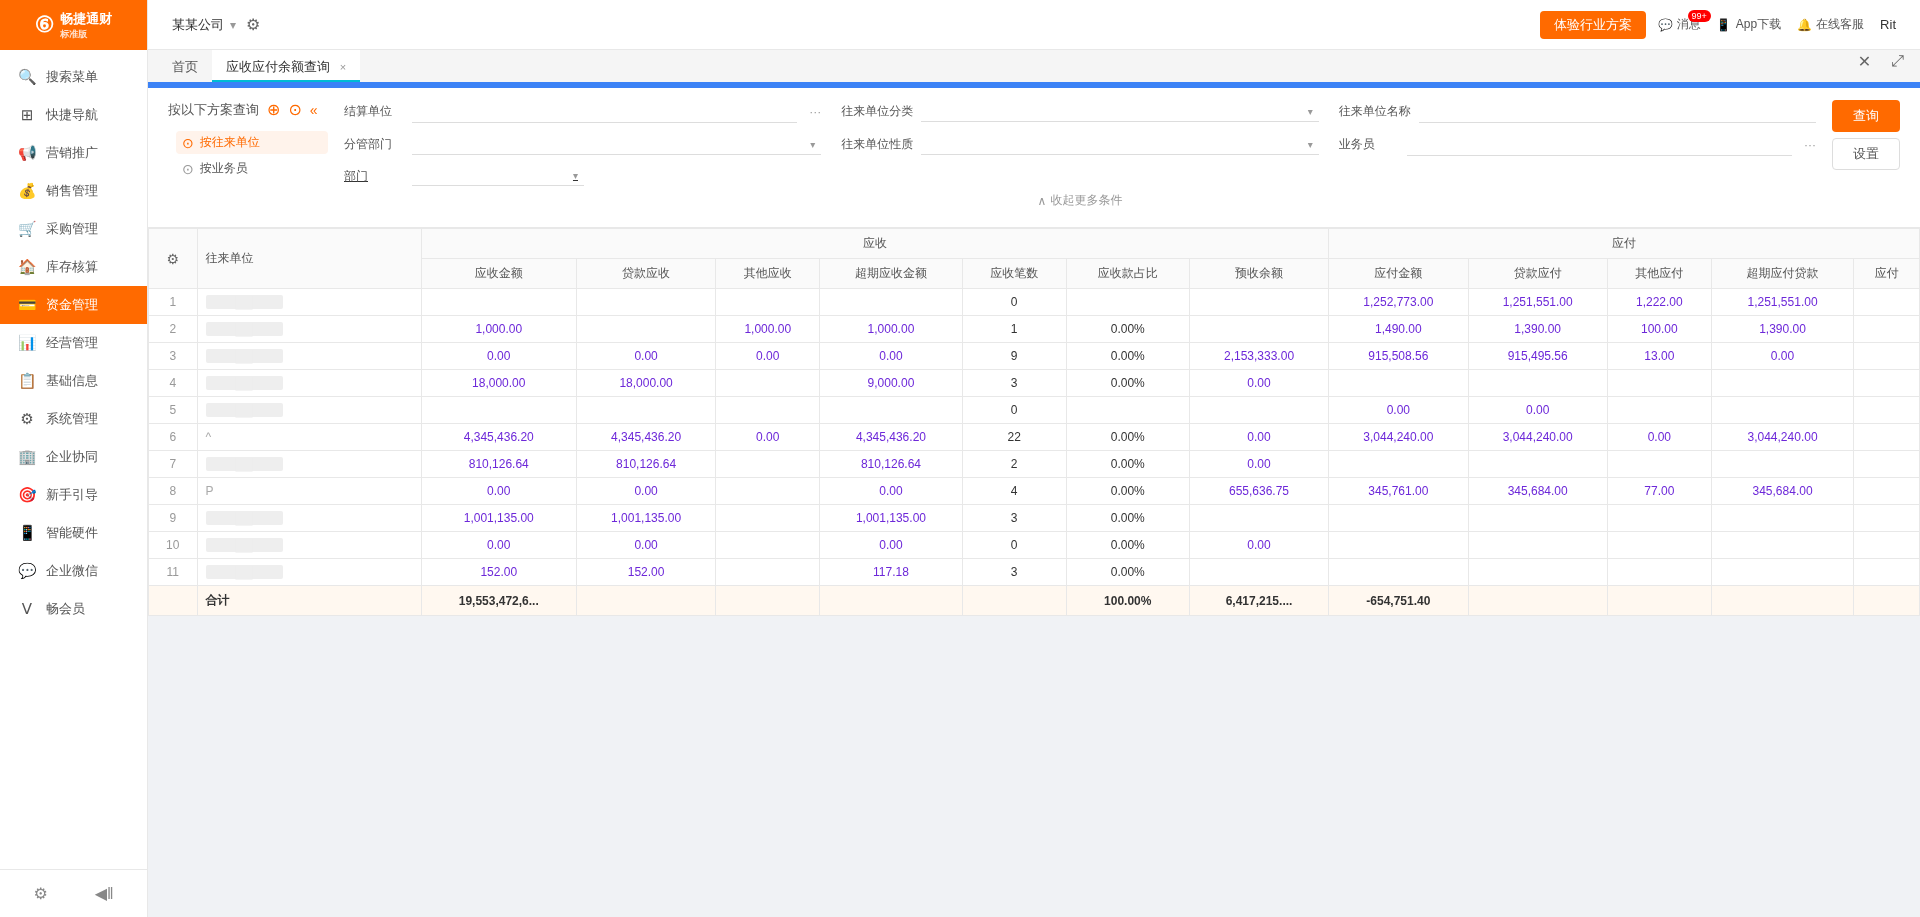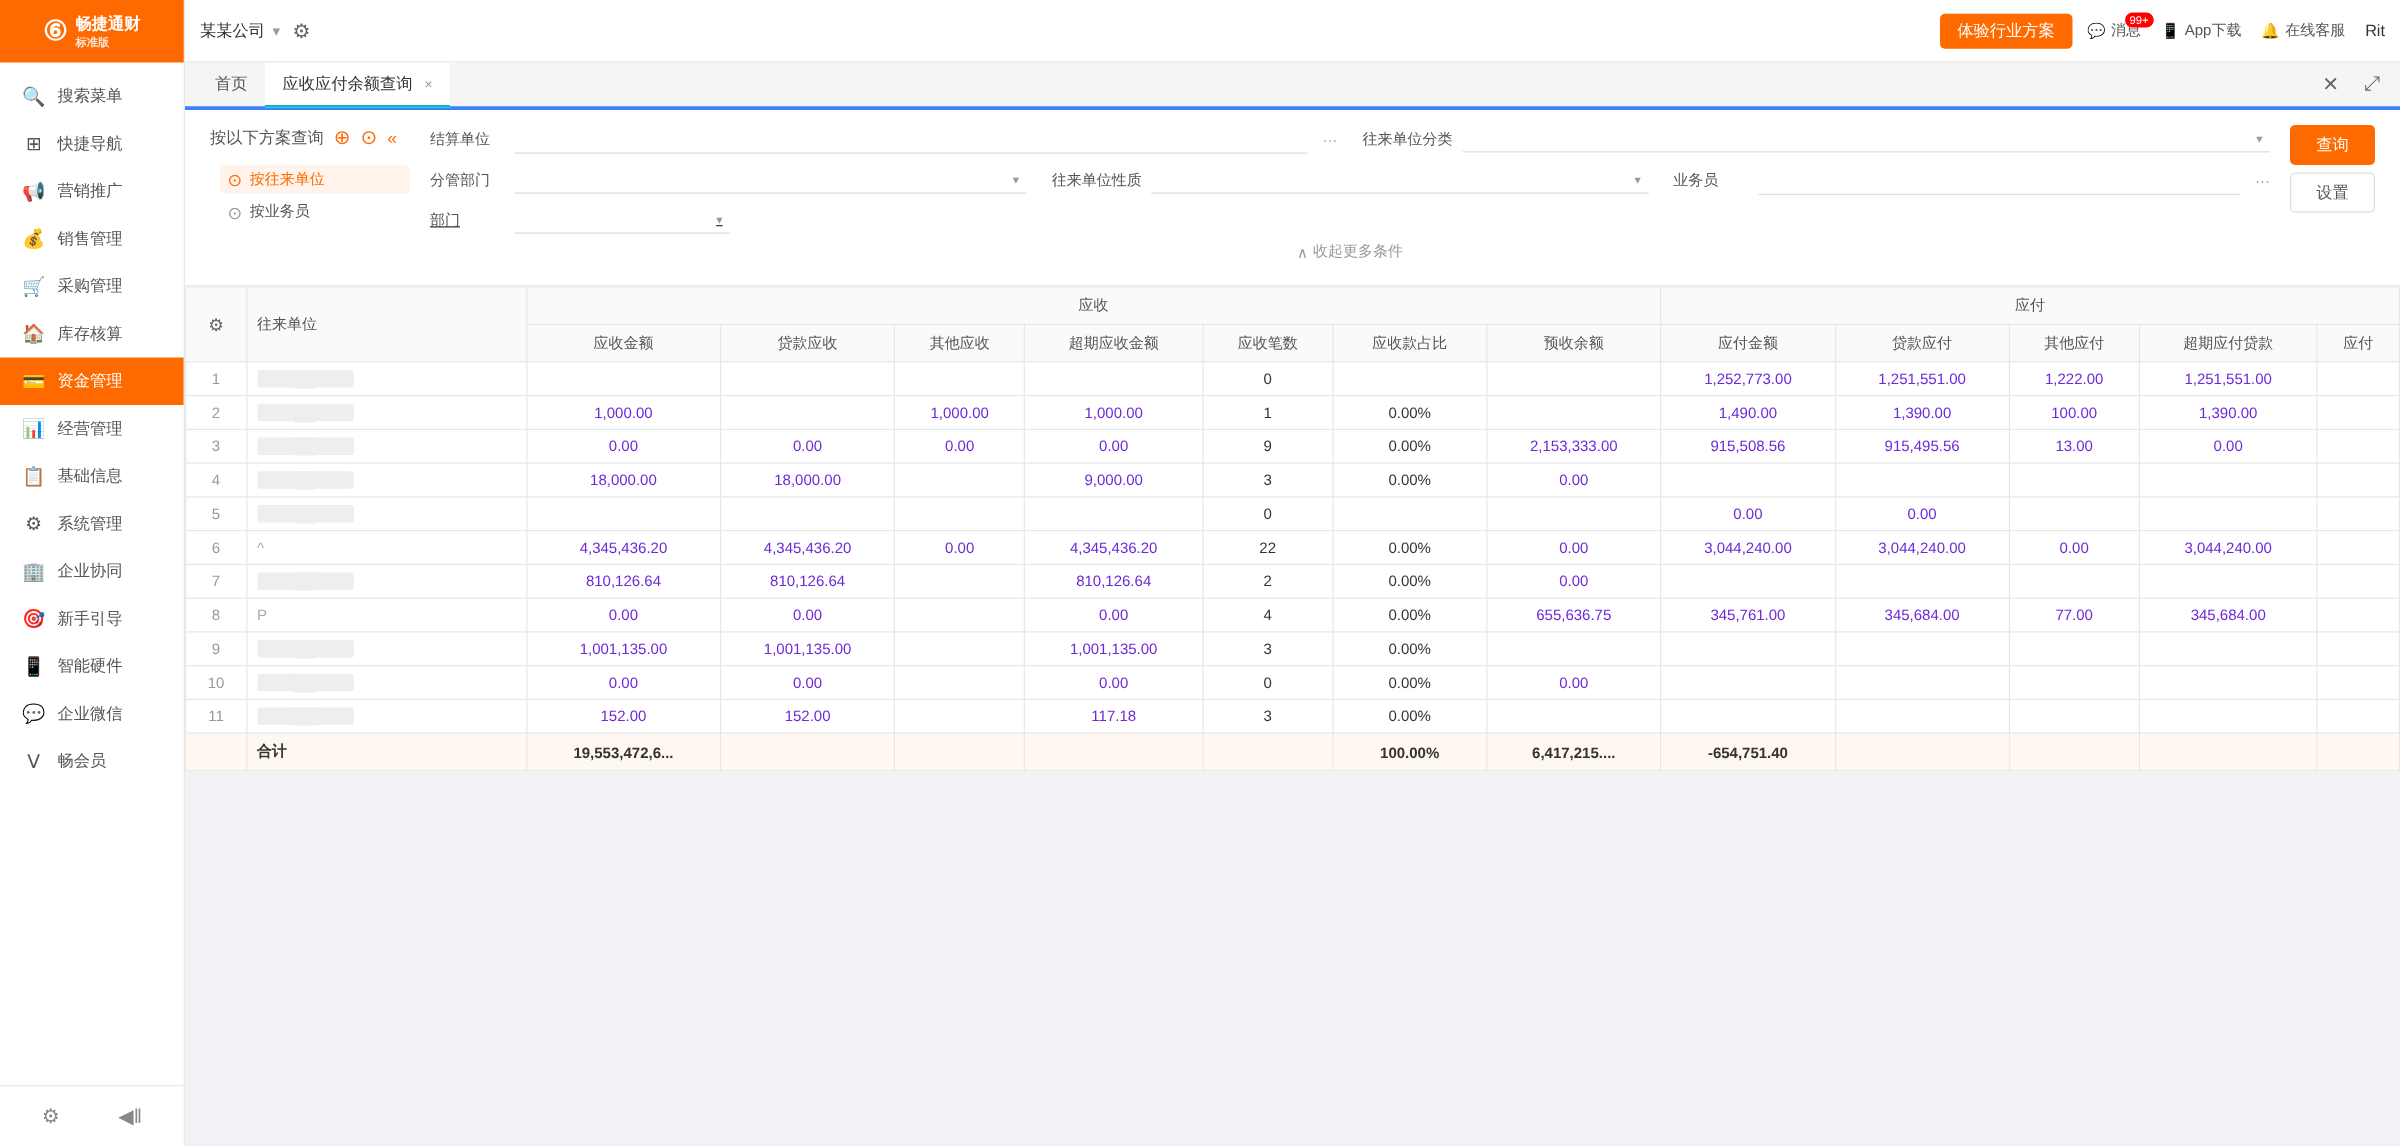--- a/index.html
+++ b/index.html
@@ -26,21 +26,21 @@
     .sidebar-footer {
       border-top: 1px solid #e8e8e8; display: flex; align-items: center;
       justify-content: space-around; padding: 10px;
     }
     .sidebar-footer-btn { cursor: pointer; color: #888; font-size: 16px; padding: 4px; }
 
     
     .top-header {
       position: fixed; left: 148px; right: 0; top: 0; height: 50px;
       background: #fff; border-bottom: 1px solid #e8e8e8; z-index: 100;
-      display: flex; align-items: center; padding: 0 12px; gap: 12px;
+      display: flex; align-items: center; padding: 0 24px; gap: 12px;
     }
     .header-breadcrumb {
       display: flex; align-items: center; gap: 6px; color: #999; font-size: 12px; flex: 1;
     }
     .header-org { color: #333; font-size: 13px; }
     .header-chevron { color: #999; font-size: 12px; }
     .header-gear { cursor: pointer; color: #666; font-size: 16px; padding: 4px; }
     .header-promo {
       background: #ff6a00; color: #fff; padding: 5px 14px; border-radius: 4px;
       font-size: 13px; cursor: pointer; white-space: nowrap;
@@ -52,22 +52,22 @@
       background: #f00; color: #fff; font-size: 9px; padding: 1px 4px; border-radius: 8px;
       min-width: 16px; text-align: center;
     }
     .header-user { color: #333; font-size: 13px; cursor: pointer; }
 
     
     .main { margin-left: 148px; margin-top: 50px; }
 
     
     .tab-bar {
-      background: #f5f5f5; border-bottom: 3px solid #3b82f6;
-      display: flex; align-items: center; padding: 0 10px; height: 38px;
+      background: #f5f5f5; border-bottom: 6px solid #3b82f6;
+      display: flex; padding: 0 10px; height: 38px;
     }
     .tab {
       padding: 8px 14px; cursor: pointer; font-size: 13px; color: #555;
       border-bottom: 2px solid transparent; white-space: nowrap;
     }
     .tab.active { color: #333; border-bottom: 2px solid #00bcd4; background: #fff; }
     .tab-close { margin-left: 6px; color: #999; font-size: 11px; }
     .tab-actions { margin-left: auto; display: flex; gap: 8px; }
     .tab-action-btn { cursor: pointer; color: #666; font-size: 16px; padding: 2px 6px; }
 
@@ -303,20 +303,24 @@
               <span class="filter-field-label">结算单位</span>
               <input class="filter-input" type="text" style="">
               <span class="filter-input-dots">···</span>
             </div>
             <div class="filter-field">
               <span class="filter-field-label">往来单位分类</span>
               <div class="filter-select">
                 <span></span>
                 <span class="filter-chevron">▾</span>
               </div>
+            </div>
+            <div class="filter-field">
+              <span class="filter-field-label">往来单位名称</span>
+              <input class="filter-input" type="text" style="">
             </div>
           </div>
 
           <div class="filter-row" style="margin-top:10px;">
             <div class="filter-field">
               <span class="filter-field-label">分管部门</span>
               <div class="filter-select">
                 <span></span>
                 <span class="filter-chevron">▾</span>
               </div>

